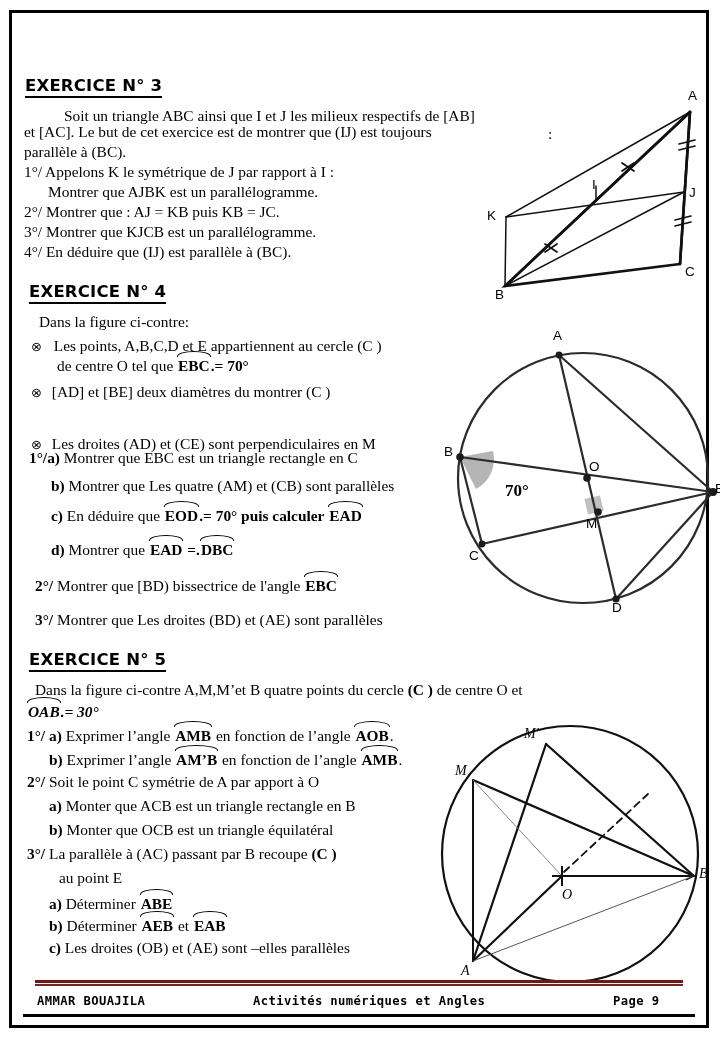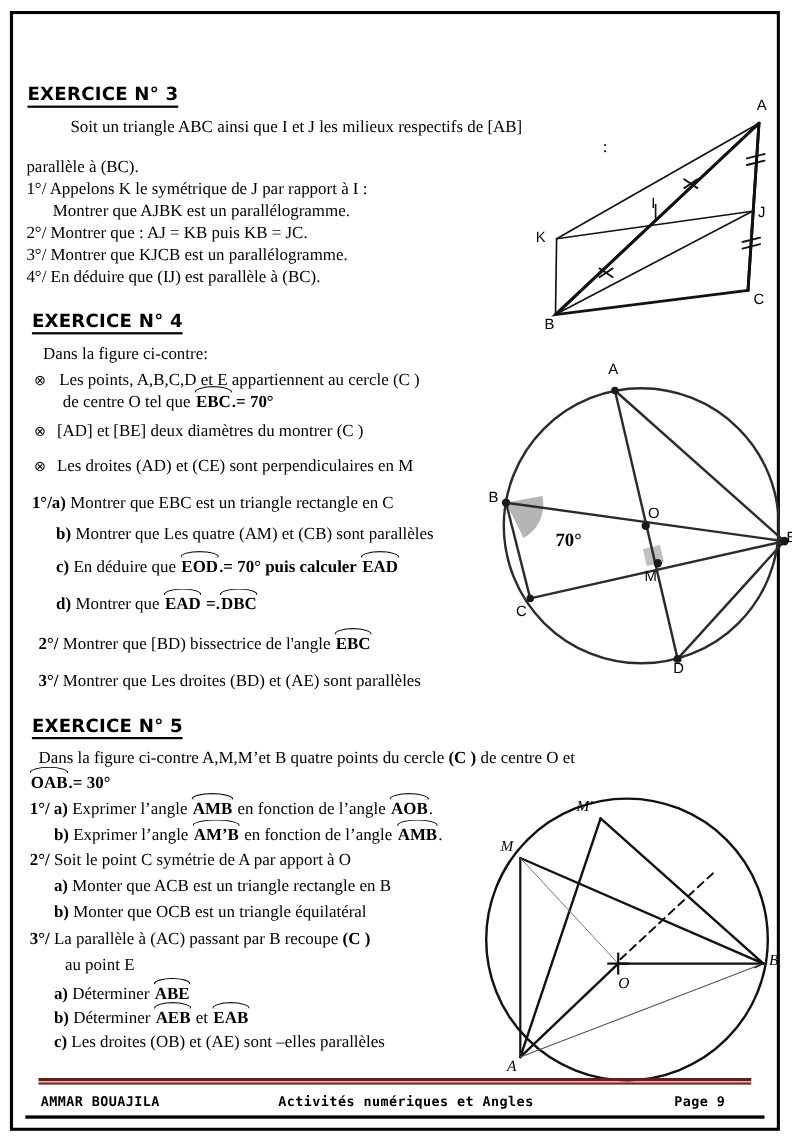--- a/index.html
+++ b/index.html
@@ -135,20 +135,21 @@
 </style>
 </head>
 <body>
 
 <div id="page-frame">
 <div id="page-inner">
 
   <div class="ex-title" style="left:12px; top:62px;">EXERCICE N°  3</div>
 
   <div class="txt" style="left:11px; top:92px;margin-left:40px;">Soit un triangle  ABC ainsi que I et J les milieux  respectifs de [AB]</div>
+  <div class="txt" style="left:11px; top:108px;">et [AC].  Le but de cet exercice est de montrer que (IJ) est toujours</div>
   <div class="txt" style="left:11px; top:128px;">parallèle  à (BC).</div>
   <div class="txt" style="left:11px; top:148px;">1°/ Appelons K le symétrique de J par rapport à I :</div>
   <div class="txt" style="left:35px; top:168px;">Montrer que AJBK est un parallélogramme.</div>
   <div class="txt" style="left:11px; top:188px;">2°/ Montrer que : AJ = KB puis KB = JC.</div>
   <div class="txt" style="left:11px; top:208px;">3°/ Montrer que KJCB est un parallélogramme.</div>
   <div class="txt" style="left:11px; top:228px;">4°/ En déduire que (IJ) est parallèle  à (BC).</div>
   <div class="txt" style="left:535px; top:110px;">:</div>
 
   <div class="fig" style="left:470px; top:70px; width:230px; height:225px;">
     <svg width="230" height="225" viewBox="0 0 230 225">
@@ -202,21 +203,21 @@
   <div class="txt" style="left:44px; top:342px;">
     <span>de centre O tel que</span>
     <span class="ang">EBC</span><span class="b">.= 70°</span>
   </div>
 
   <div class="txt" style="left:18px; top:368px;">
     <span class="bullet">⊗</span>
     <span style="margin-left:6px;">[AD] et [BE] deux diamètres du montrer (C )</span>
   </div>
 
-  <div class="txt" style="left:18px; top:400px;">
+  <div class="txt" style="left:18px; top:420px;">
     <span class="bullet">⊗</span>
     <span style="margin-left:6px;">Les droites (AD) et (CE) sont perpendiculaires en M</span>
   </div>
 
   <div class="txt" style="left:16px; top:434px;">
     <span class="b">1°/a)</span>
     <span>Montrer que  EBC est un triangle  rectangle en C</span>
   </div>
 
   <div class="txt" style="left:38px; top:462px;">
@@ -288,21 +289,21 @@
   </div>
 
   <div class="ex-title" style="left:16px; top:636px;">EXERCICE N°  5</div>
 
   <div class="txt" style="left:22px; top:666px;">
     <span>Dans la figure  ci-contre A,M,M’et B quatre points du cercle</span>
     <span class="b">(C )</span>
     <span>de centre O et</span>
   </div>
 
-  <div class="txt" style="left:14px; top:688px;">
+  <div class="txt" style="left:14px; top:688px;font-style:italic;">
     <span class="ang">OAB</span><span class="b">.= 30°</span>
   </div>
 
   <div class="txt" style="left:14px; top:712px;">
     <span class="b">1°/ a)</span>
     <span>Exprimer  l’angle</span>
     <span class="ang">AMB</span>
     <span>en fonction de l’angle</span>
     <span class="ang">AOB</span><span>.</span>
   </div>

